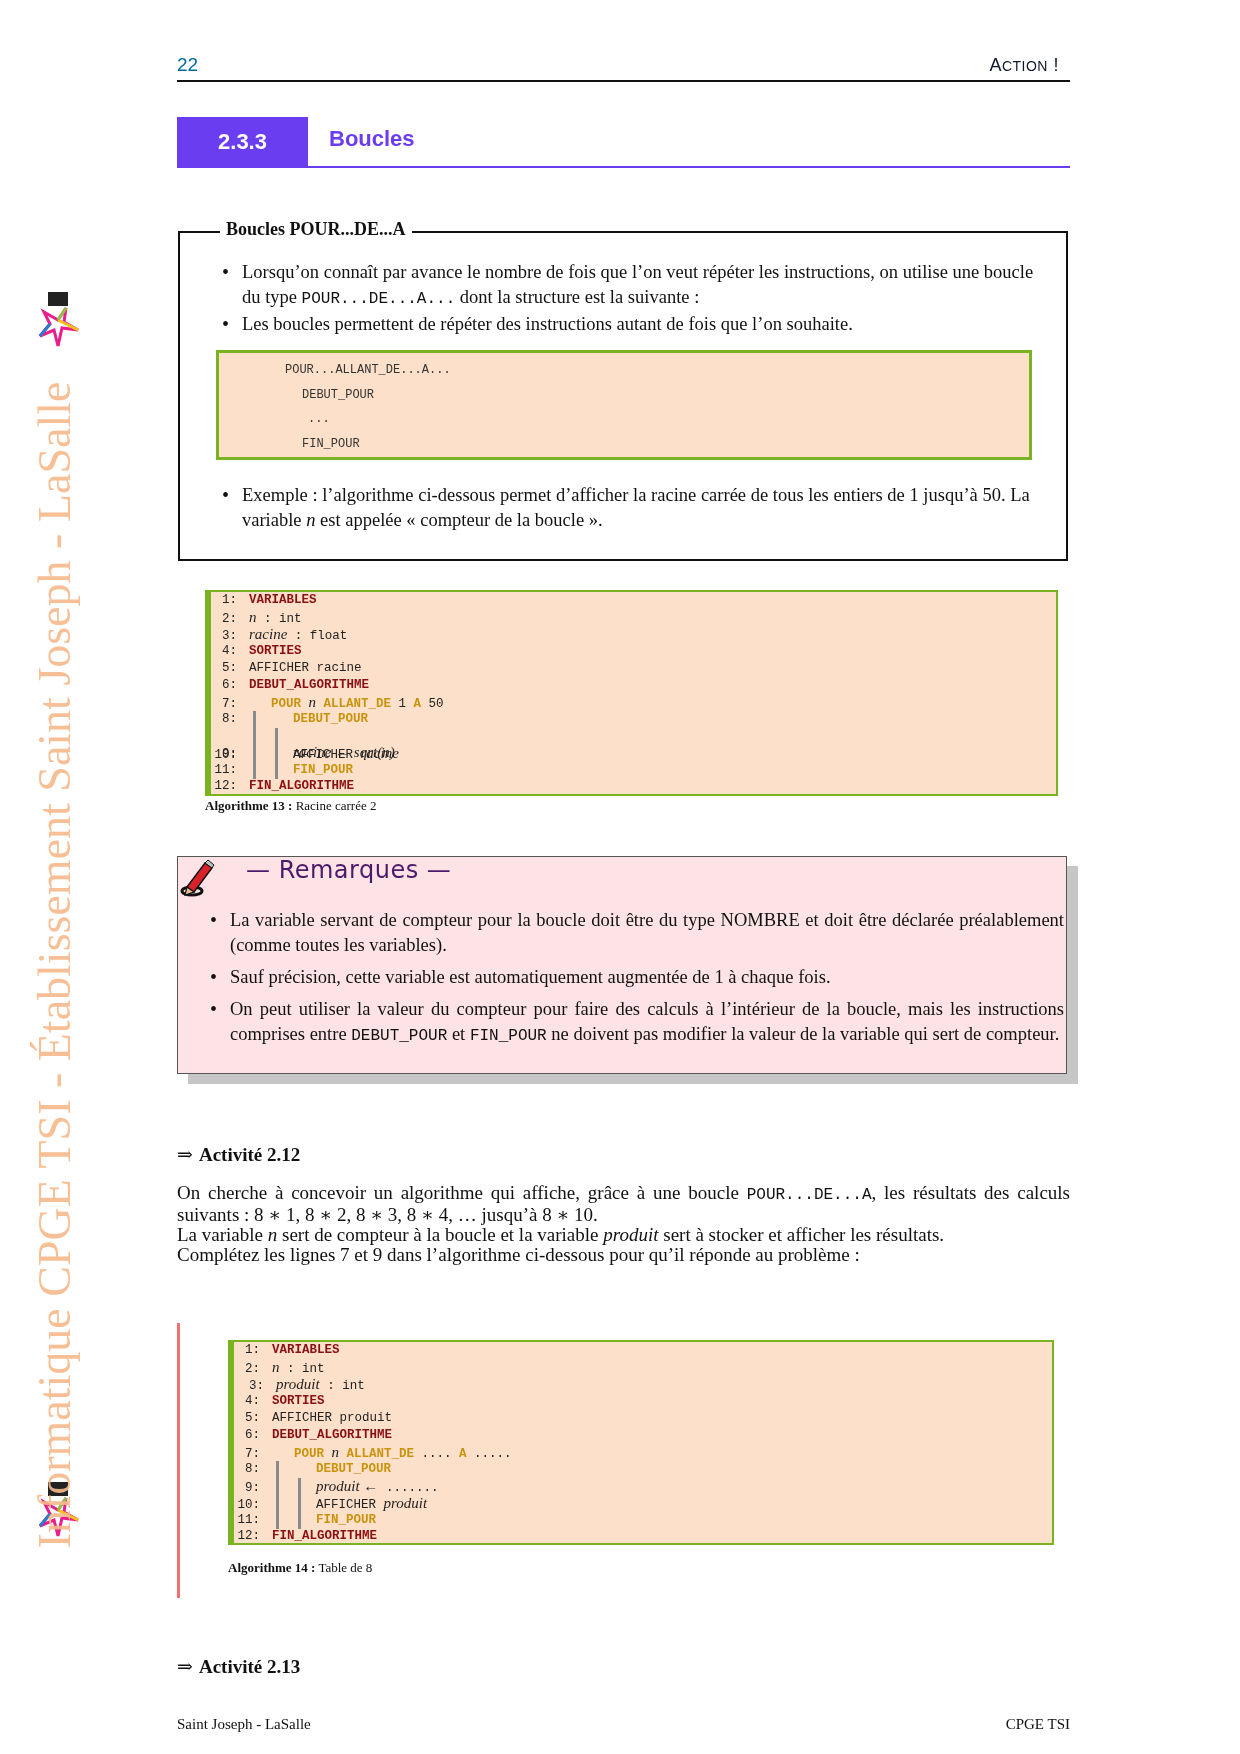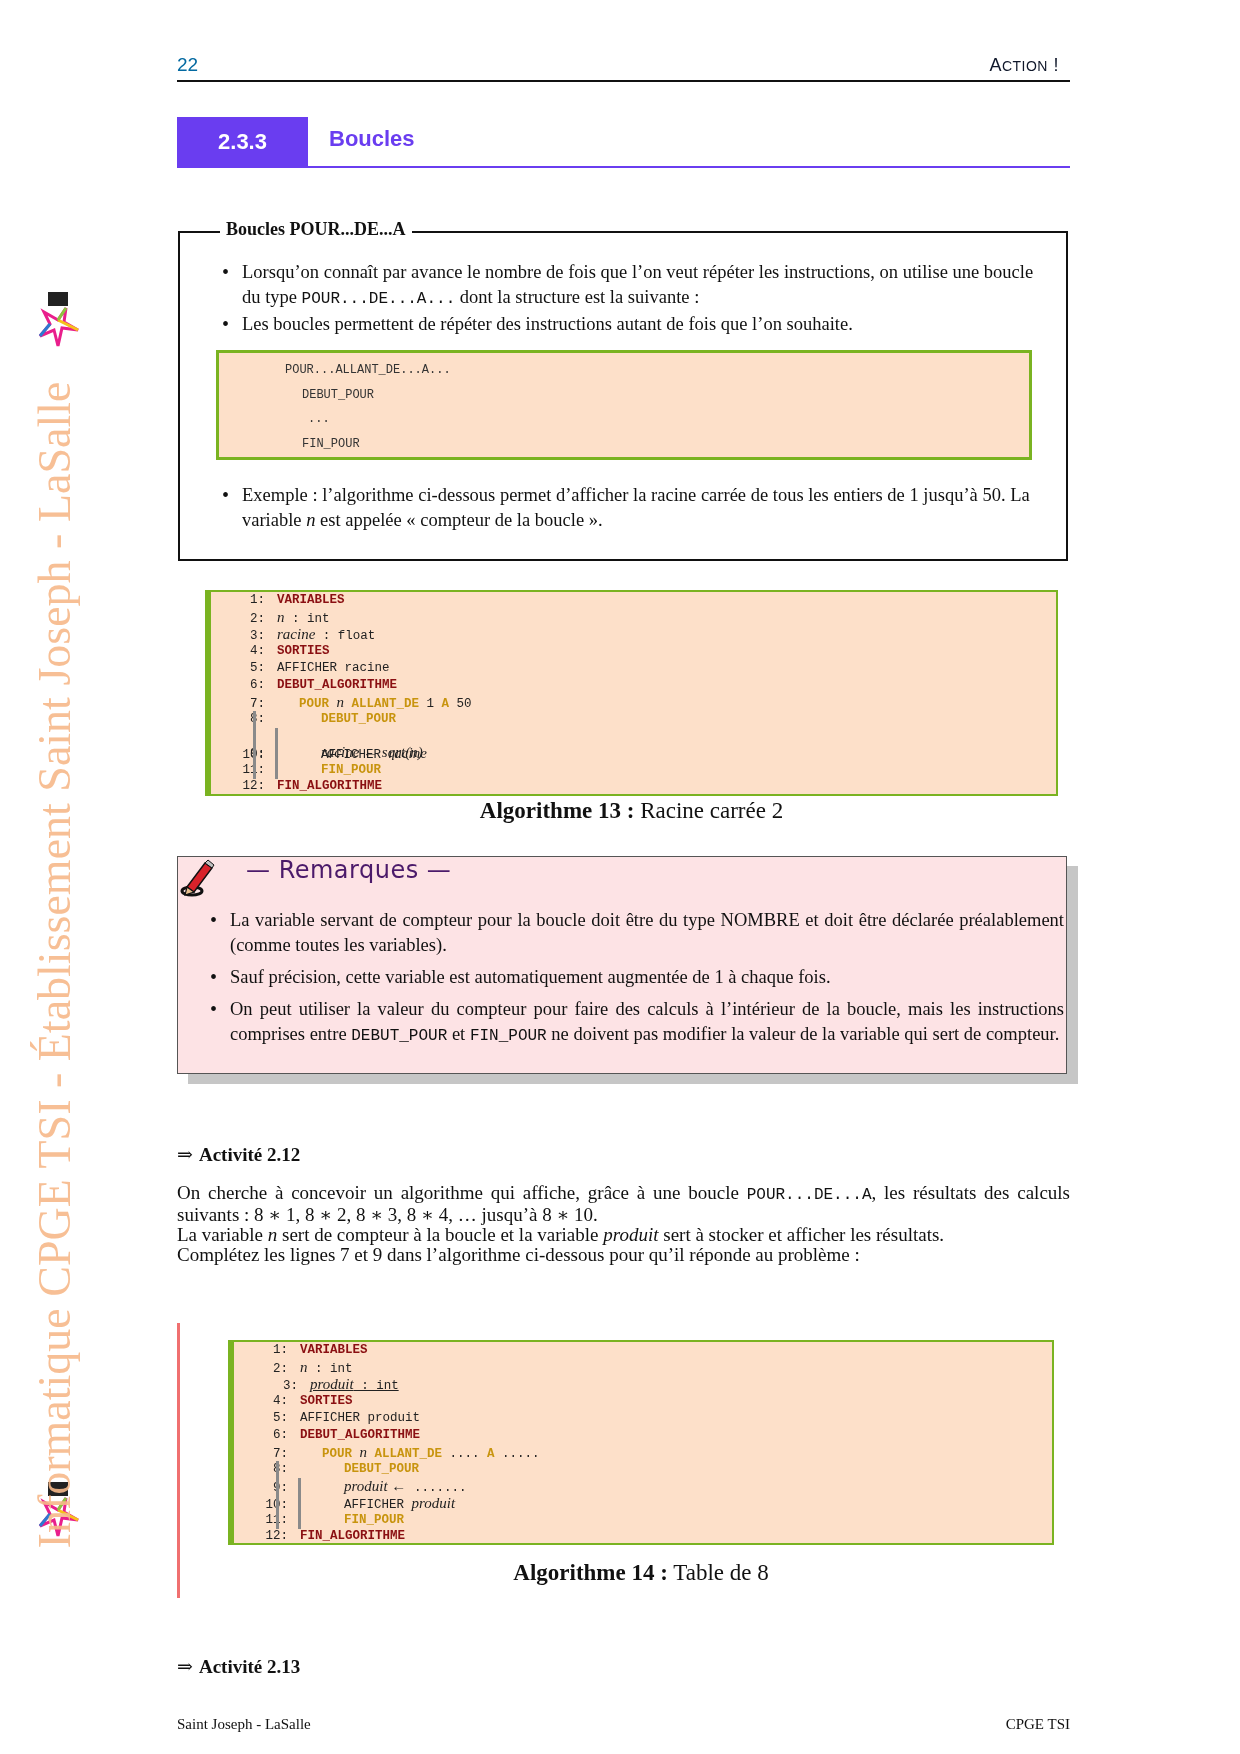--- a/index.html
+++ b/index.html
@@ -29,27 +29,27 @@
     .bullet::before { content: "\2022"; position: absolute; left: 2px; top: 0; font-size: 20px; }
     .mono { font-family: "Liberation Mono", "DejaVu Sans Mono", monospace; font-size: 16px; }
 
     .struct-box { left: 216px; top: 350px; width: 816px; height: 110px; background: #fde0c9; border: 3px solid #7ab321; box-sizing: border-box;
       font-family: "Liberation Mono", monospace; font-size: 12px; color: #333; }
     .struct-line { position: absolute; }
 
     
     .algo { background: #fde0c9; border: 2px solid #7ab321; border-left: 6px solid #7ab321; box-sizing: border-box;
       font-family: "Liberation Mono", "DejaVu Sans Mono", monospace; font-size: 12.5px; color: #222; }
-    .code-line { position: absolute; height: 17px; line-height: 17px; white-space: pre; margin-left: 28px; }
+    .code-line { position: absolute; height: 17px; line-height: 17px; white-space: pre; }
     .ln { display: inline-block; width: 26px; text-align: right; color: #222; margin-right: 12px; }
     .kw-red { color: #8a0f12; font-weight: bold; }
     .kw-gold { color: #c8940e; font-weight: bold; }
     .it { font-family: "Liberation Serif", serif; font-style: italic; font-size: 15px; }
     .vbar { position: absolute; width: 3px; background: #8a8a8a; }
-    .caption { font-size: 23px; text-align: center; }
+    .caption { font-size: 13px; text-align: left; }
     .caption b { font-weight: bold; }
 
     
     .rem-shadow { left: 188px; top: 866px; width: 890px; height: 218px; background: #c6c6c6; }
     .rem-box { left: 177px; top: 856px; width: 890px; height: 218px; background: #fde3e5; border: 1px solid #555; box-sizing: border-box; }
     .rem-title { left: 246px; top: 856px; font-family: "DejaVu Sans", sans-serif; font-size: 24px; color: #4b1a6a; letter-spacing: 0.5px; }
     .rem-list .bullet { font-size: 18.5px; line-height: 25px; text-align: justify; }
 
     
     .activity { font-size: 19px; font-weight: bold; }
@@ -132,21 +132,21 @@
 <div class="abs para" style="left:177px; top:1183px;">
   <span>On cherche à concevoir un algorithme qui affiche, grâce à une boucle </span><span class="mono">POUR...DE...A</span><span>, les résultats des calculs suivants : 8 ∗ 1, 8 ∗ 2, 8 ∗ 3, 8 ∗ 4, … jusqu’à 8 ∗ 10.</span><br>
   <span>La variable </span><i>n</i><span> sert de compteur à la boucle et la variable </span><i>produit</i><span> sert à stocker et afficher les résultats.</span><br>
   <span>Complétez les lignes 7 et 9 dans l’algorithme ci-dessous pour qu’il réponde au problème :</span>
 </div>
 
 <div class="abs red-bar"></div>
 <div class="abs algo" id="algo14" style="left:228px; top:1340px; width:826px; height:205px;">
     <div class="code-line" style="left: 0px; top: 0px;"><span class="ln">1:</span><span style="display: inline-block; width: 0px;"></span><span class="kw-red">VARIABLES</span></div>
     <div class="code-line" style="left: 0px; top: 17px;"><span class="ln">2:</span><span style="display: inline-block; width: 0px;"></span><span class="it">n</span><span> : int</span></div>
-    <div class="code-line" style="left: 10px; top: 34px; text-decoration: underline;"><span class="ln">3:</span><span style="display: inline-block; width: 0px;"></span><span class="it">produit</span><span> : int</span></div>
+    <div class="code-line" style="left: 4px; top: 34px;"><span class="ln">3:</span><span style="display: inline-block; width: 0px;"></span><span class="it">produit</span><span> : int</span></div>
     <div class="code-line" style="left: 0px; top: 51px;"><span class="ln">4:</span><span style="display: inline-block; width: 0px;"></span><span class="kw-red">SORTIES</span></div>
     <div class="code-line" style="left: 0px; top: 68px;"><span class="ln">5:</span><span style="display: inline-block; width: 0px;"></span><span>AFFICHER produit</span></div>
     <div class="code-line" style="left: 0px; top: 85px;"><span class="ln">6:</span><span style="display: inline-block; width: 0px;"></span><span class="kw-red">DEBUT_ALGORITHME</span></div>
     <div class="code-line" style="left: 0px; top: 102px;"><span class="ln">7:</span><span style="display: inline-block; width: 22px;"></span><span class="kw-gold">POUR </span><span class="it">n</span><span class="kw-gold"> ALLANT_DE </span><span>.... </span><span class="kw-gold">A</span><span> .....</span></div>
     <div class="code-line" style="left: 0px; top: 119px;"><span class="ln">8:</span><span style="display: inline-block; width: 44px;"></span><span class="kw-gold">DEBUT_POUR</span></div>
     <div class="code-line" style="left: 0px; top: 136px;"><span class="ln">9:</span><span style="display: inline-block; width: 44px;"></span><span class="it">produit ←</span><span> .......</span></div>
     <div class="code-line" style="left: 0px; top: 153px;"><span class="ln">10:</span><span style="display: inline-block; width: 44px;"></span><span>AFFICHER </span><span class="it">produit</span></div>
     <div class="code-line" style="left: 0px; top: 170px;"><span class="ln">11:</span><span style="display: inline-block; width: 44px;"></span><span class="kw-gold">FIN_POUR</span></div>
     <div class="code-line" style="left: 0px; top: 186px;"><span class="ln">12:</span><span style="display: inline-block; width: 0px;"></span><span class="kw-red">FIN_ALGORITHME</span></div>
     <div class="vbar" style="left: 42px; top: 119px; height: 68px;"></div>

